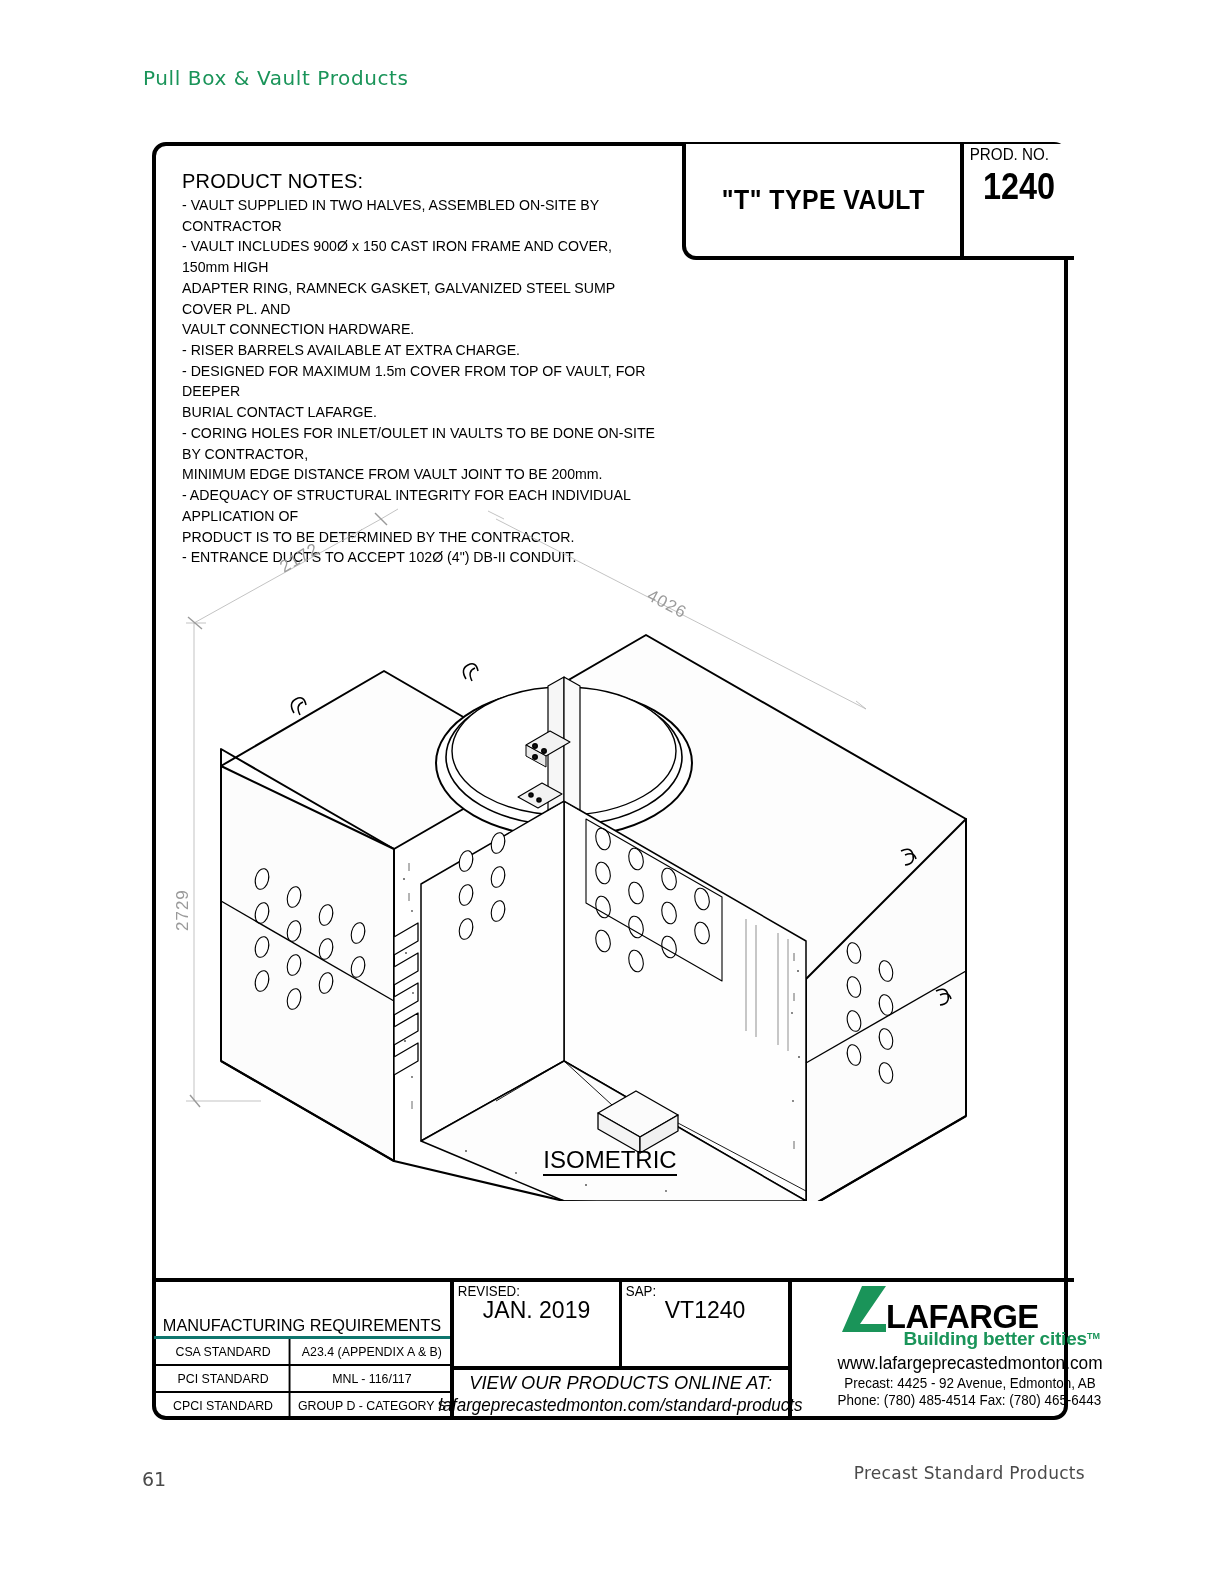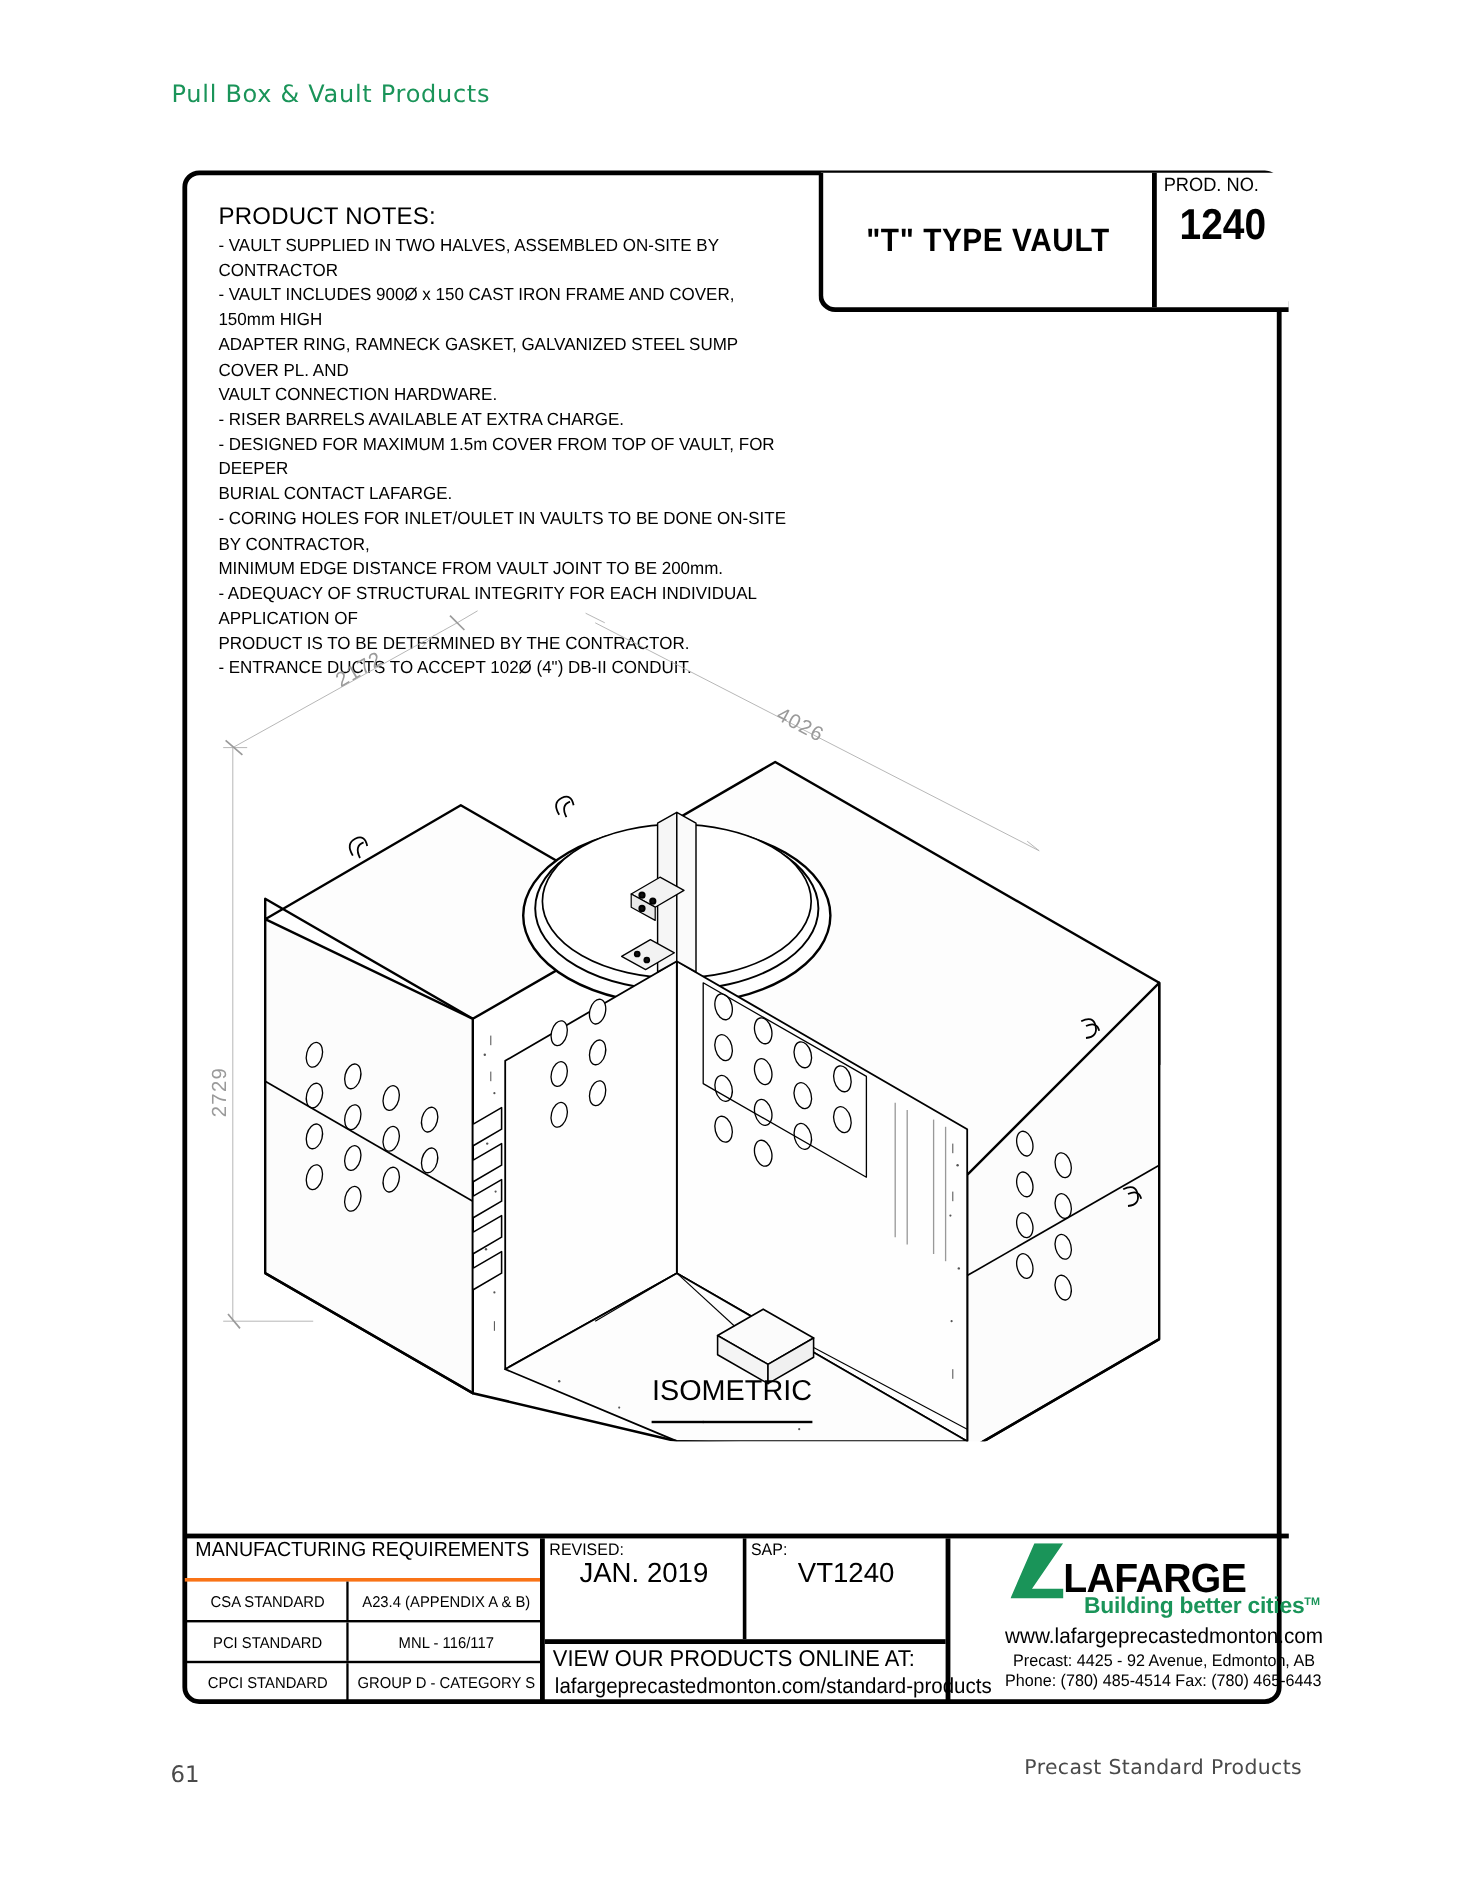--- a/index.html
+++ b/index.html
@@ -152,21 +152,21 @@
     position: absolute;
     left: 0;
     right: 0;
     top: 1000px;
     text-align: center;
     font-size: 24px;
     font-family: "Liberation Sans", sans-serif;
   }
   .iso-caption span {
     border-bottom: 2px solid #000;
-    padding-bottom: 11px;
+    padding-bottom: 1px;
   }
 
   
   .bottom-block {
     position: absolute;
     left: -2px;
     bottom: -2px;
     width: 920px;
     height: 140px;
     box-sizing: border-box;
@@ -174,24 +174,24 @@
     border-top: 4px solid #000;
   }
   .bb-left {
     width: 304px;
     box-sizing: border-box;
     border-right: 4px solid #000;
     display: flex;
     flex-direction: column;
   }
   .bb-mfg {
-    height: 36px;
-    border-bottom: 3px solid #f97316;
-    display: flex;
-    align-items: flex-start;
+    height: 57px;
+    border-bottom: 3px solid #0f766e;
+    display: flex;
+    align-items: flex-end;
     justify-content: center;
     box-sizing: border-box;
   }
   .bb-mfg-text {
     font-size: 17px;
     font-family: "Liberation Sans Narrow", "Liberation Sans", sans-serif;
     transform: scaleX(0.96);
     white-space: nowrap;
   }
   .bb-std-row {
@@ -250,21 +250,23 @@
     text-align: center;
     font-size: 23px;
     font-family: "Liberation Sans", sans-serif;
     margin-top: -2px;
   }
   .bb-field-blank { flex: 1; }
   .bb-mid-bottom {
     flex: 1;
     display: flex;
     flex-direction: column;
+    align-items: center;
     justify-content: center;
+    font-style: italic;
   }
   .bb-view-label {
     font-size: 19px;
     font-family: "Liberation Sans Narrow", "Liberation Sans", sans-serif;
     transform: scaleX(0.96);
     white-space: nowrap;
   }
   .bb-view-url {
     font-size: 18px;
     font-family: "Liberation Sans Narrow", "Liberation Sans", sans-serif;

